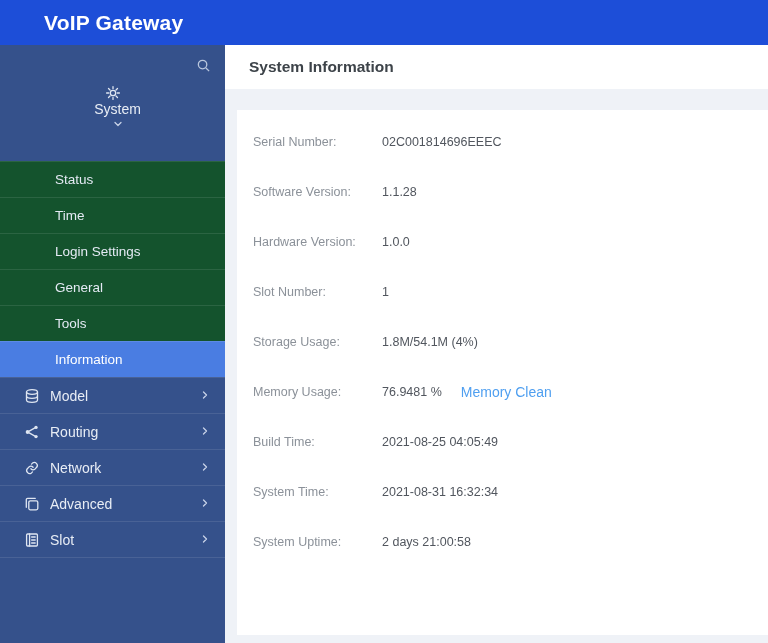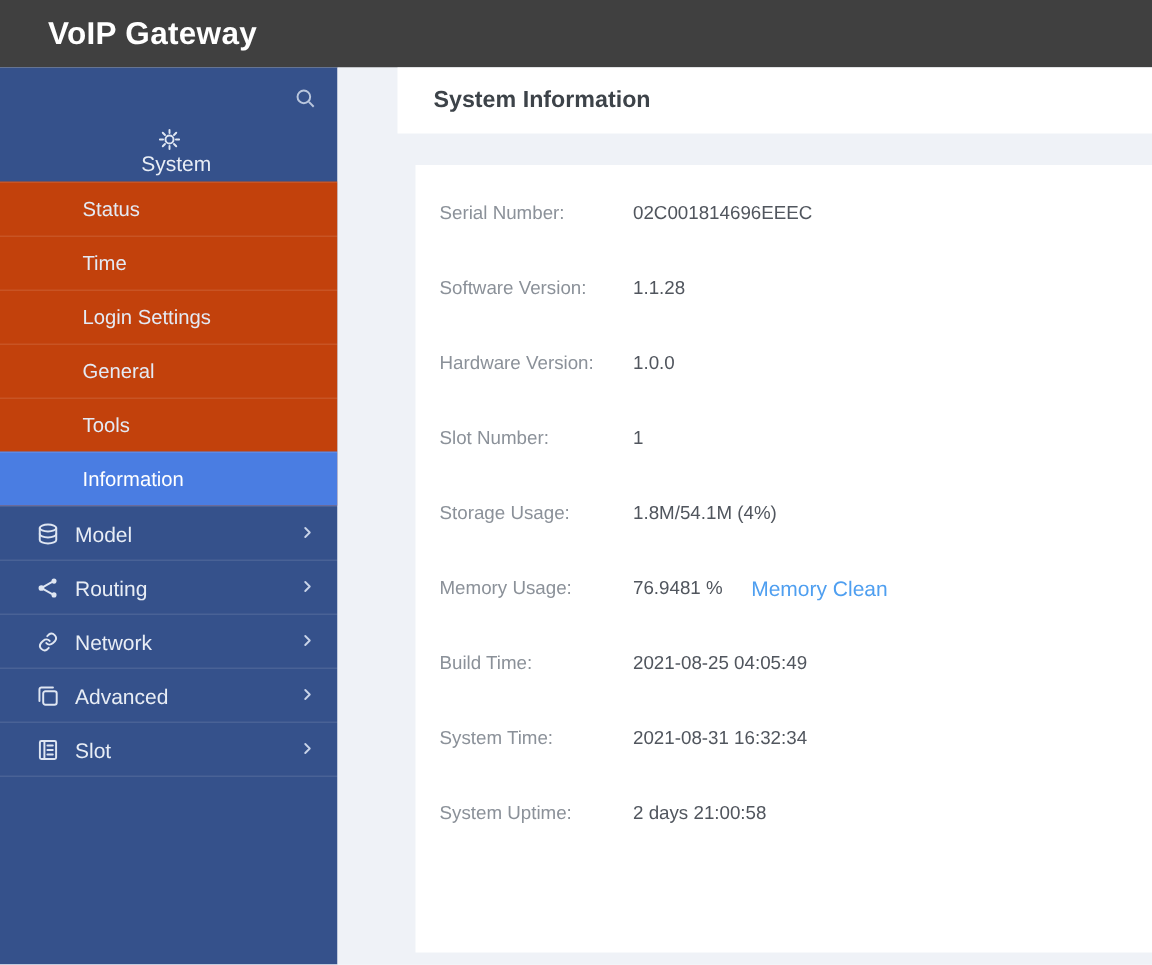--- a/index.html
+++ b/index.html
@@ -1,21 +1,21 @@
 <!DOCTYPE html>
 <html><head>
 <meta charset="utf-8">
 <style>
   * { margin:0; padding:0; box-sizing:border-box; }
   html,body { width:768px; height:643px; overflow:hidden; background:#eff2f7;
               font-family:"Liberation Sans", sans-serif; }
 
   
-  .header { height:45px; background:#404040; display:flex; align-items:center;
-            padding-left:32px; }
+  .header { height:45px; background:#1d4ed8; display:flex; align-items:center;
+            padding-left:44px; }
   .app-title { color:#ffffff; font-size:21px; font-weight:bold; letter-spacing:.2px; }
 
   
   .layout { display:flex; height:598px; }
 
   
   .sidebar { width:225px; background:#35518b; flex:none; display:flex;
              flex-direction:column; color:#e8edf5; }
   .search-row { height:40px; display:flex; align-items:center;
                 justify-content:flex-end; padding-right:14px; }
@@ -23,29 +23,29 @@
                     stroke-width:1.4; cursor:pointer; }
   .nav-item { height:36px; display:flex; align-items:center; padding:0 14px 0 24px;
               font-size:14px; cursor:pointer; border-top:1px solid rgba(255,255,255,0.10); }
   .nav-item.first { border-top:none;flex-direction:column; }
   .nav-icon { width:16px; height:16px; margin-right:10px; display:inline-flex; }
   .nav-icon svg { width:16px; height:16px; stroke:#dfe6f2; fill:none;
                   stroke-width:1.3; stroke-linecap:round; stroke-linejoin:round; }
   .nav-label { flex:1; color:#e8edf5; }
   .chev svg { width:12px; height:12px; stroke:#c8d3e8; fill:none; stroke-width:1.7;
               stroke-linecap:round; stroke-linejoin:round; }
-  .submenu { background:#c2410c; }
+  .submenu { background:#14532d;margin-top:40px; }
   .subitem { height:36px; display:flex; align-items:center; padding-left:55px;
              font-size:13.5px; cursor:pointer; color:#e4eaf4;
              border-top:1px solid rgba(255,255,255,0.10); }
   .subitem.active { background:#4a7de2; color:#ffffff; }
   .sidebar-filler { flex:1; border-top:1px solid rgba(255,255,255,0.10); }
 
   
-  .main { flex:1; display:flex; flex-direction:column; background:#eff2f7;padding-left:40px; }
+  .main { flex:1; display:flex; flex-direction:column; background:#eff2f7; }
   .titlebar { height:44px; background:#ffffff; display:flex; align-items:center;
               padding-left:24px; }
   .titlebar h1 { font-size:15.5px; font-weight:bold; color:#3d4349; }
   .content { flex:1; padding:21px 0 8px 12px; }
   .card { background:#ffffff; height:100%; padding:7px 0 0 16px; }
   .field-row { height:50px; display:flex; align-items:center; }
   .flabel { width:129px; font-size:12.5px; color:#8b9199; flex:none; }
   .fvalue { font-size:12.5px; color:#51565e; }
   .flink { font-size:14px; color:#4f9ff0; text-decoration:none; margin-left:19px;
            cursor:pointer; }

